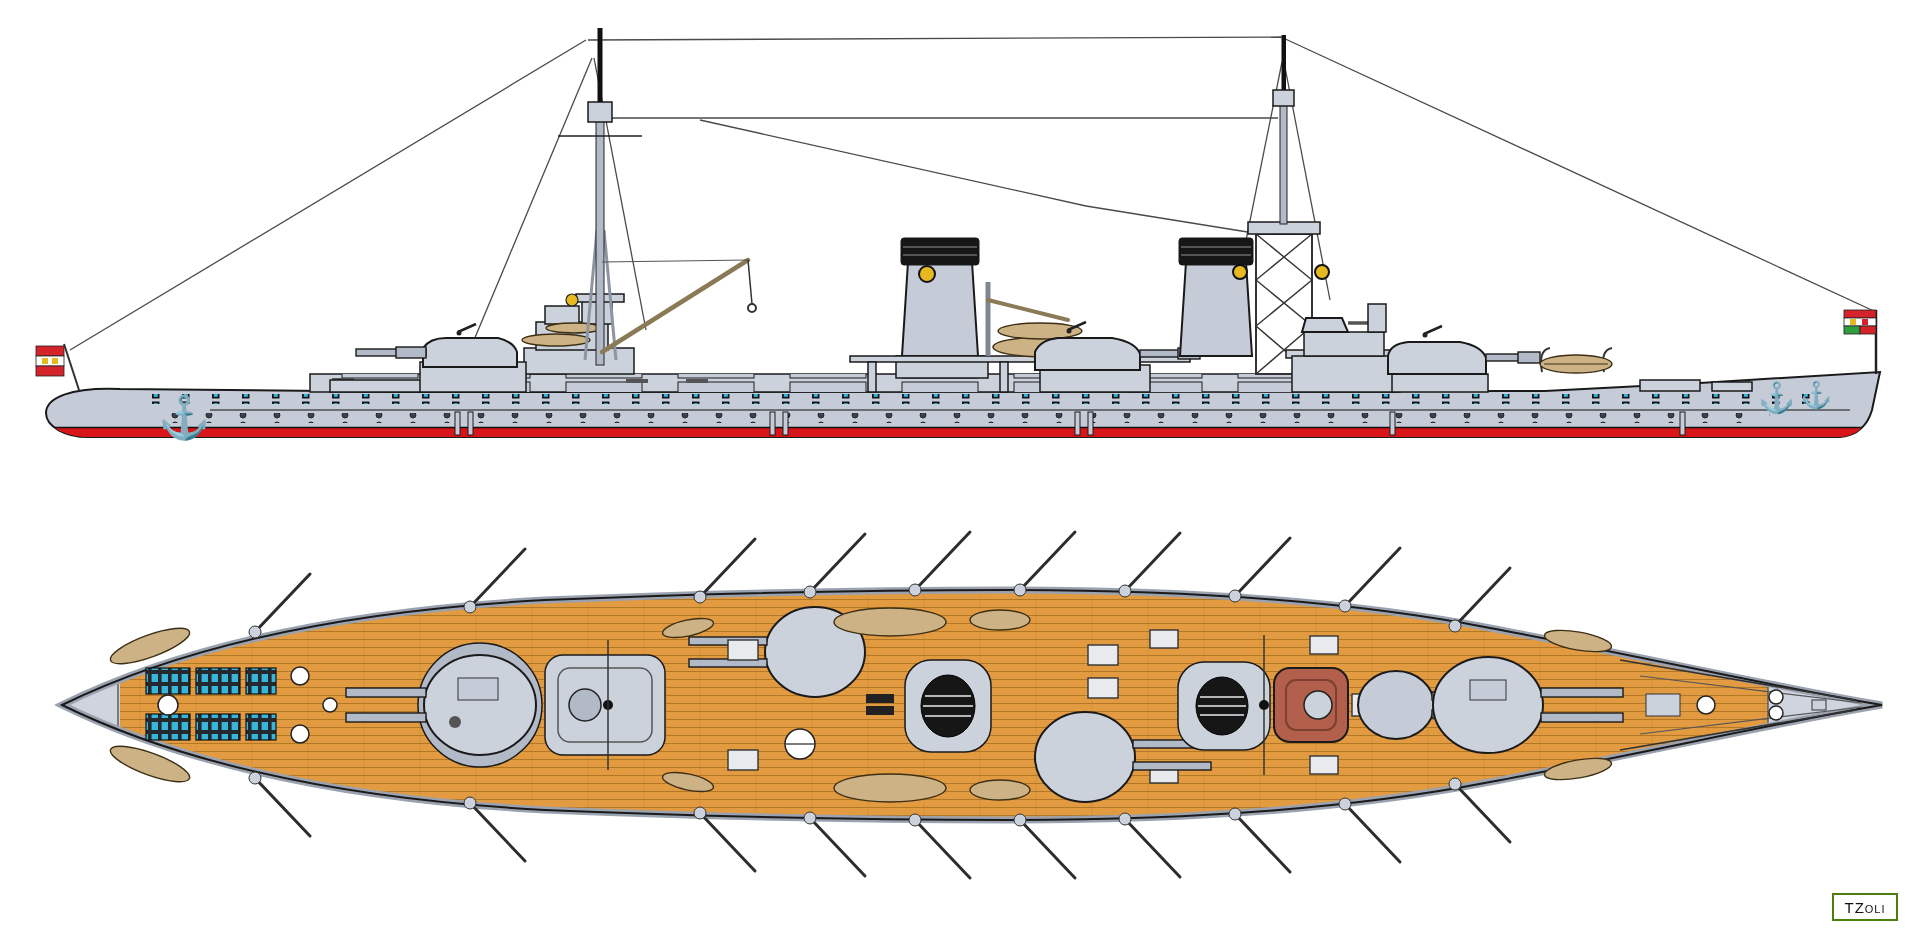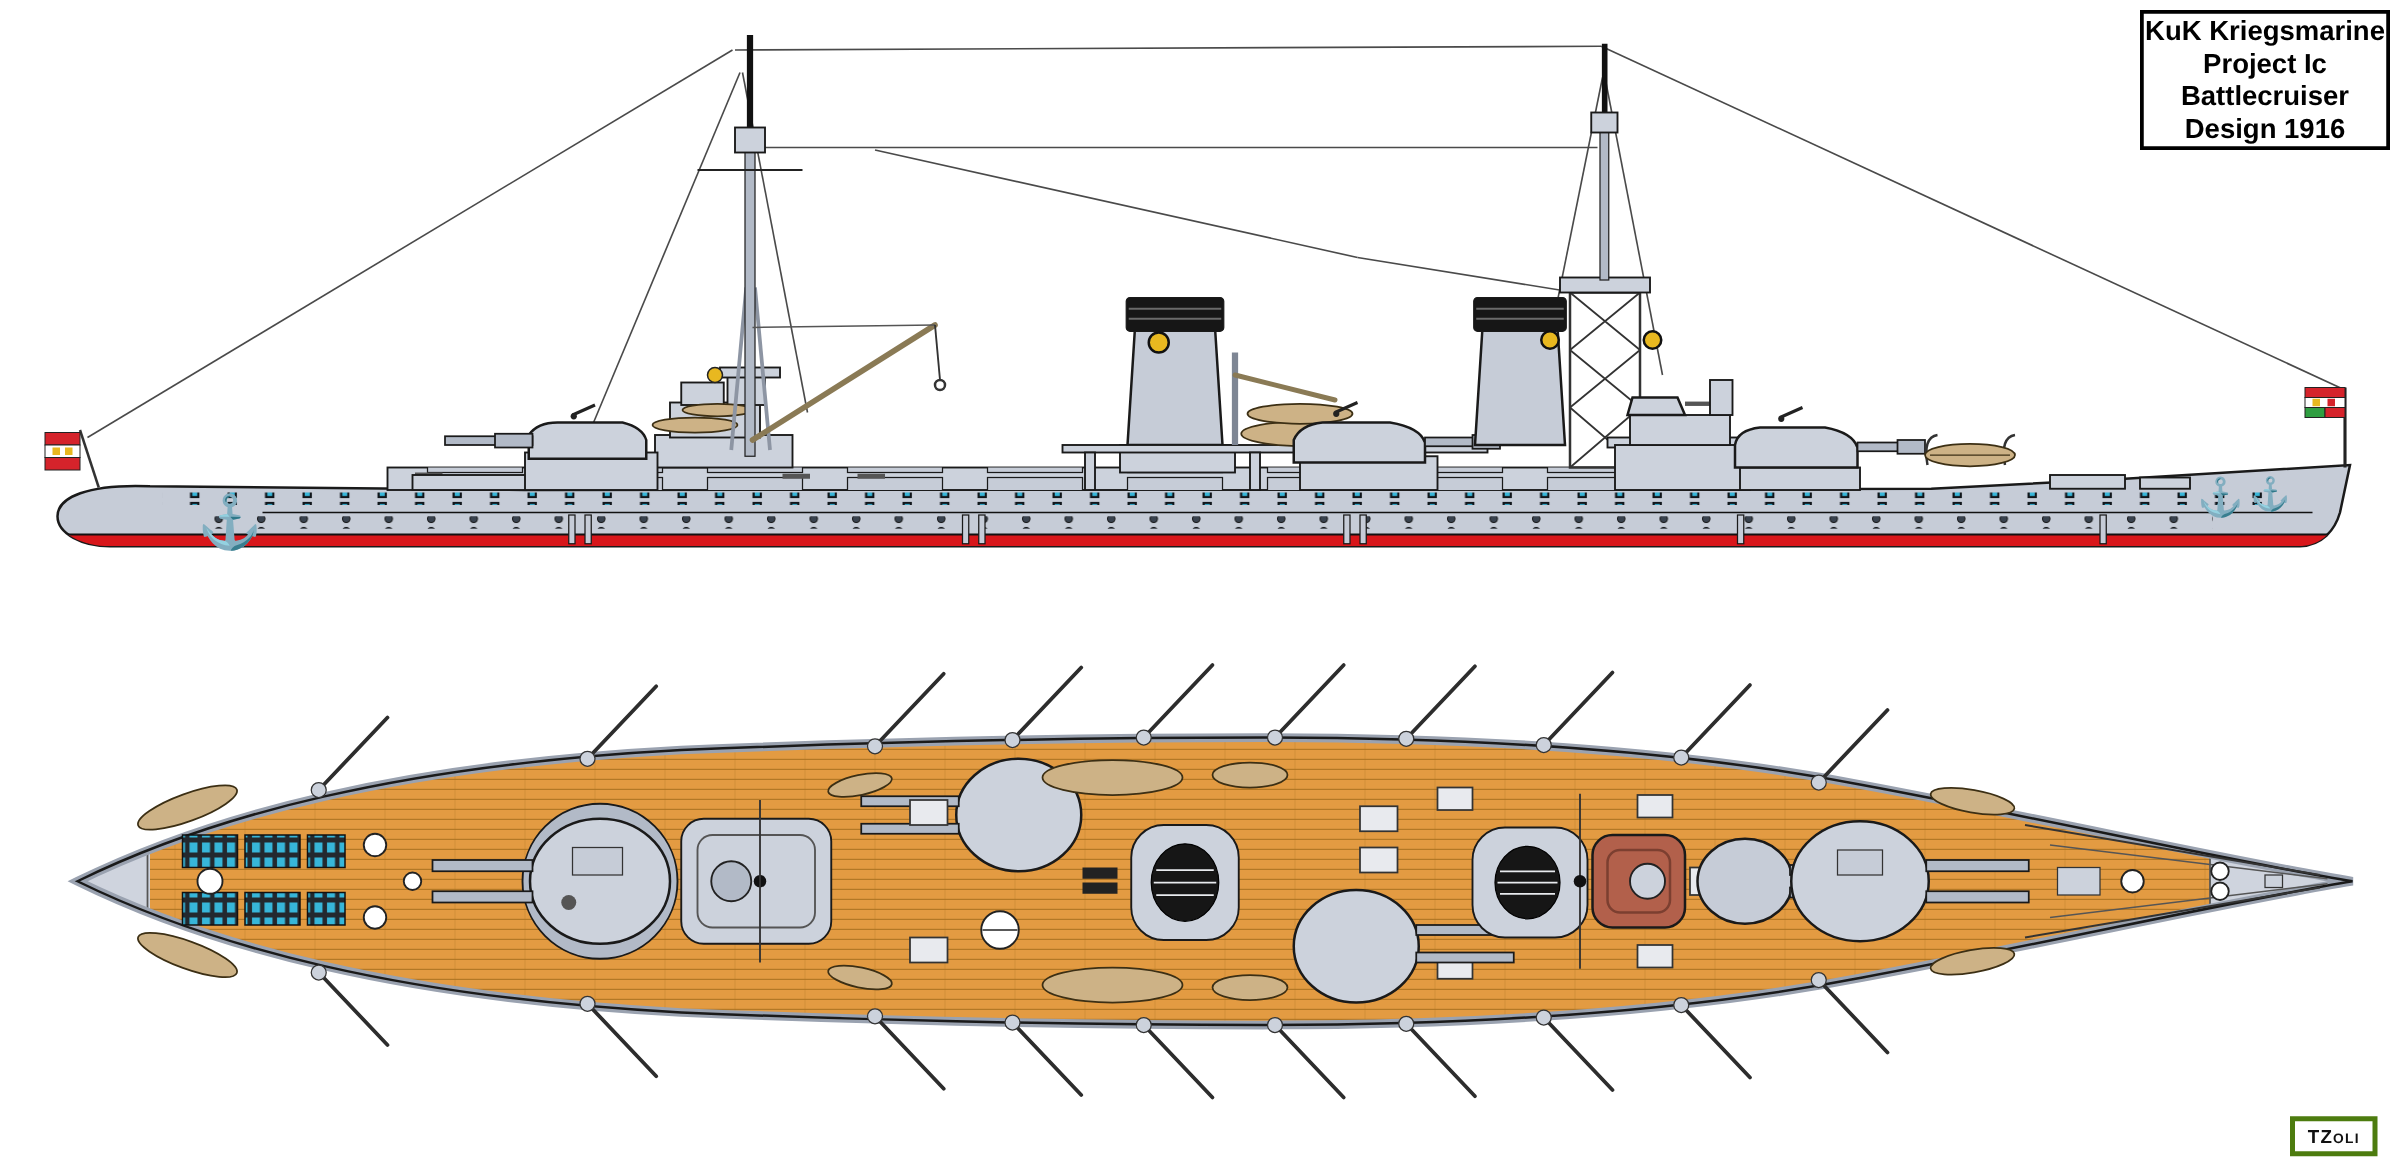--- a/index.html
+++ b/index.html
@@ -7,22 +7,22 @@
           font-family:"Liberation Sans", sans-serif;overflow:hidden;}
   svg{position:absolute;left:0;top:0;}
   .title-box{
     position:absolute;left:1712px;top:8px;width:194px;height:106px;
     border:3px solid #000;background:#fff;display:flex;flex-direction:column;
     justify-content:center;align-items:center;text-align:center;
     font-weight:bold;font-size:22px;line-height:26px;color:#000;
   }
   .signature-box{
     position:absolute;left:1832px;top:893px;width:62px;height:24px;
-    border:4px solid #4d7c0f;background:#fff;display:flex;align-items:center;justify-content:center;
-    font-family:"Liberation Sans", sans-serif;font-size:15px;font-weight:bold;
+    border:2px solid #4d7c0f;background:#fff;display:flex;align-items:center;justify-content:center;
+    font-family:"Liberation Sans", sans-serif;font-size:15px;font-weight:normal;
     font-variant:small-caps;letter-spacing:1px;color:#111;
   }
   .rig{stroke:#4a4a4a;stroke-width:1.3;fill:none;}
   .hullfill{fill:var(--hull-grey);stroke:var(--outline);stroke-width:2;}
   .superfill{fill:var(--superstructure-grey);stroke:var(--outline);stroke-width:1.5;}
   .turret{fill:var(--superstructure-grey);stroke:var(--outline);stroke-width:2;}
   .barrel{fill:var(--hull-grey-dark);stroke:var(--outline);stroke-width:1.4;}
   .tan{fill:var(--boat-tan);stroke:#3c2f14;stroke-width:1.4;}
   .blackcap{fill:var(--funnel-cap-black);stroke:var(--outline);stroke-width:1;}
   .white{fill:#fff;stroke:#222;stroke-width:1.5;}
@@ -417,24 +417,18 @@
       <line x1="1640" y1="734" x2="1862" y2="707" stroke="#555" stroke-width="1.2"></line>
       <rect x="1646" y="694" width="34" height="22" class="pad"></rect>
       <circle cx="1706" cy="705" r="9" class="white"></circle>
       <circle cx="1776" cy="697" r="7" class="white"></circle>
       <circle cx="1776" cy="713" r="7" class="white"></circle>
       <rect x="1812" y="700" width="14" height="10" class="pad"></rect>
     </g>
   </g>
 </svg>
 
-<div class="title-box">
-  <div>KuK Kriegsmarine</div>
-  <div>Project Ic</div>
-  <div>Battlecruiser</div>
-  <div>Design 1916</div>
-</div>
 
 <div class="signature-box">
   <span>TZoli</span>
 </div>
 
 </div>
 
 </body></html>

